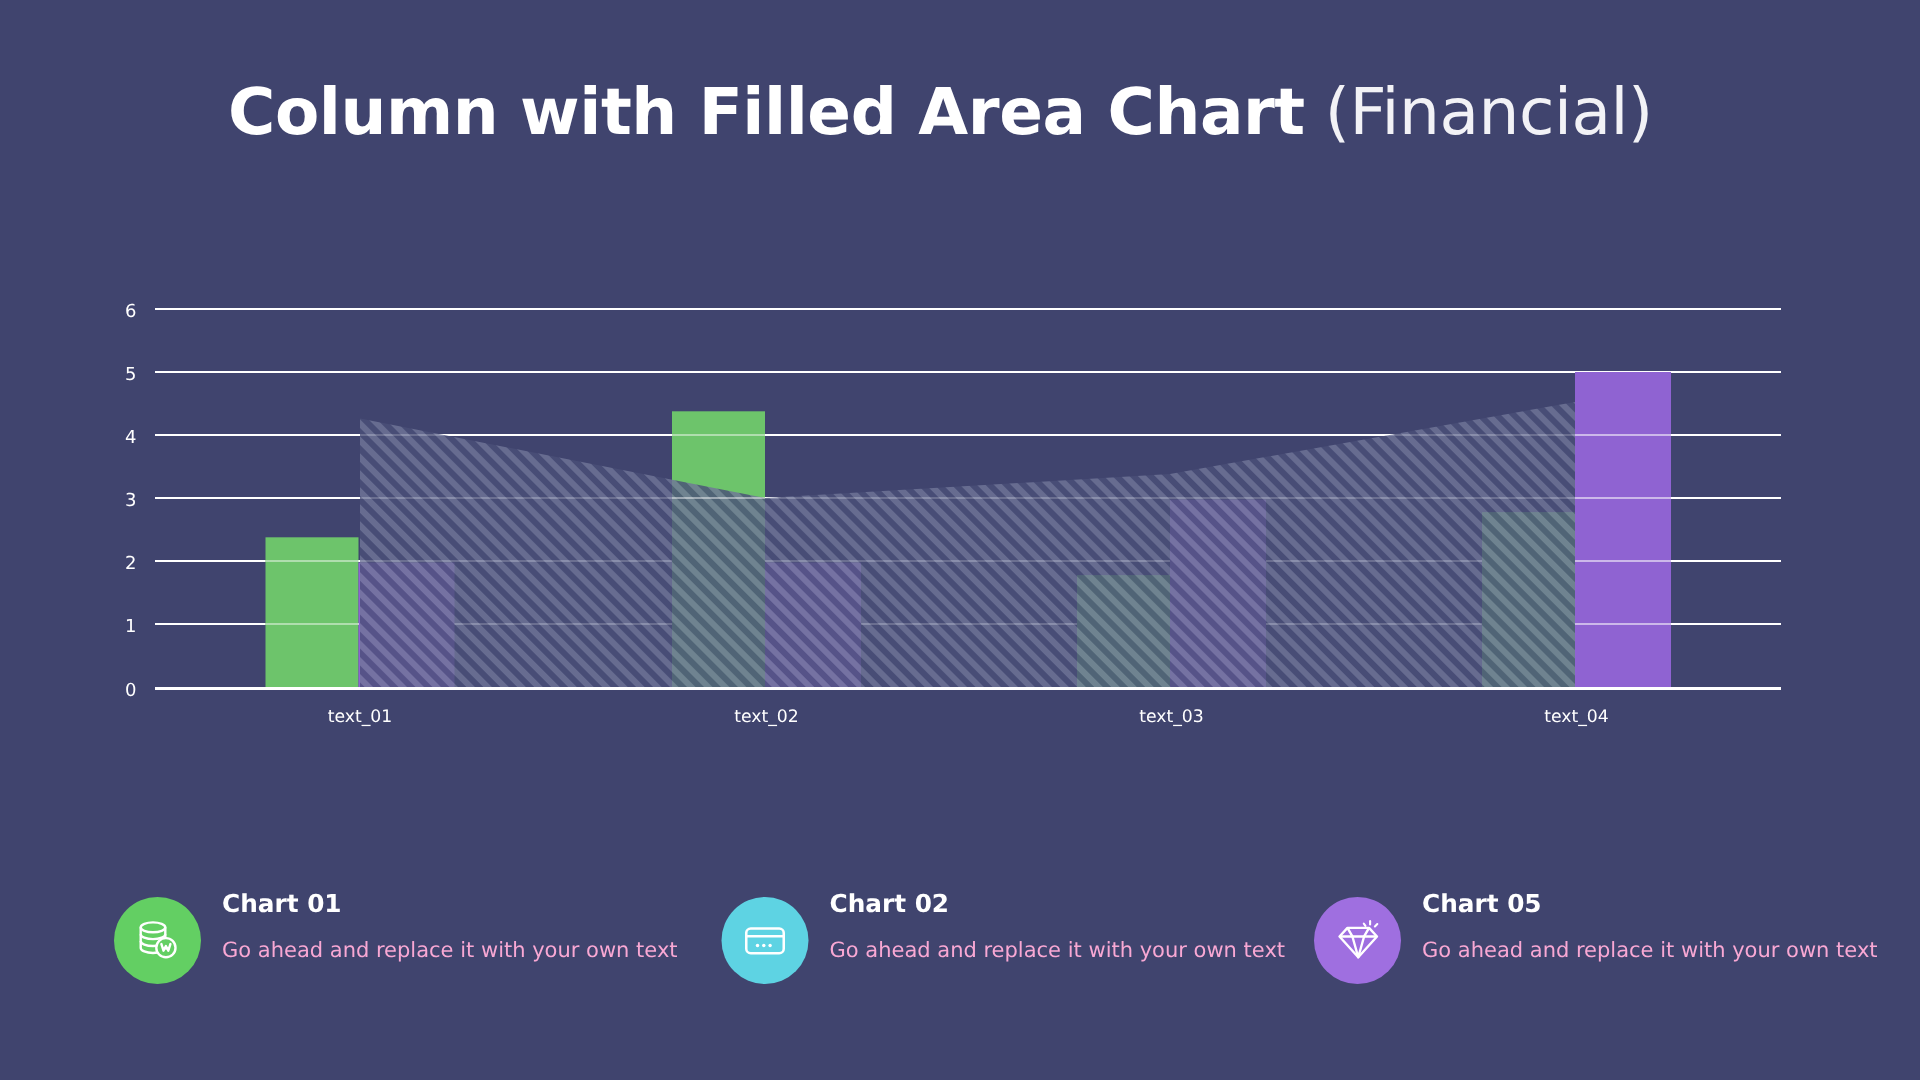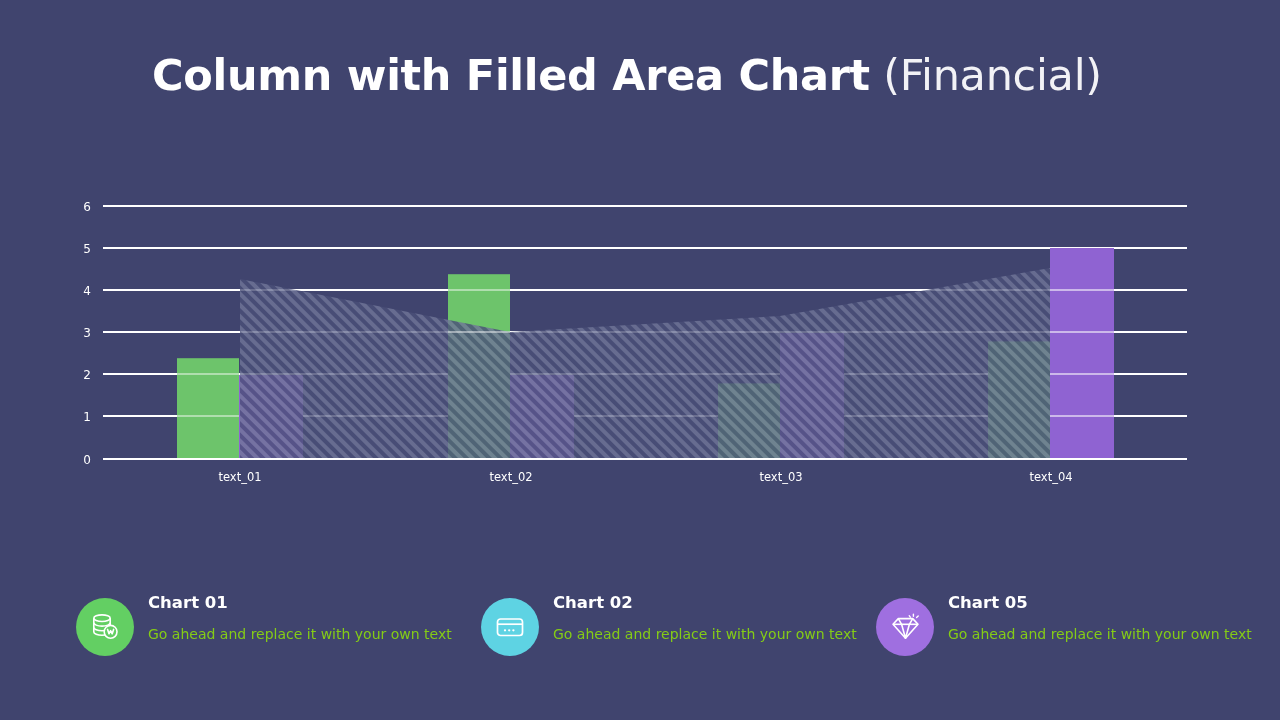--- a/index.html
+++ b/index.html
@@ -88,21 +88,21 @@
     font-size: 16.5px;
     font-weight: 700;
     color: #ffffff;
     line-height: 22px;
     white-space: nowrap;
   }
   .legend-desc {
     margin-top: 10px;
     font-size: 14px;
     font-weight: 400;
-    color: #84cc16;
+    color: #f9a8d4;
     line-height: 20px;
     white-space: nowrap;
   }
 </style>
 </head>
 <body>
 
 <div id="slide-title">
   <span class="t-main">Column with Filled Area Chart</span><span class="t-sub"> (Financial)</span>
 </div>

